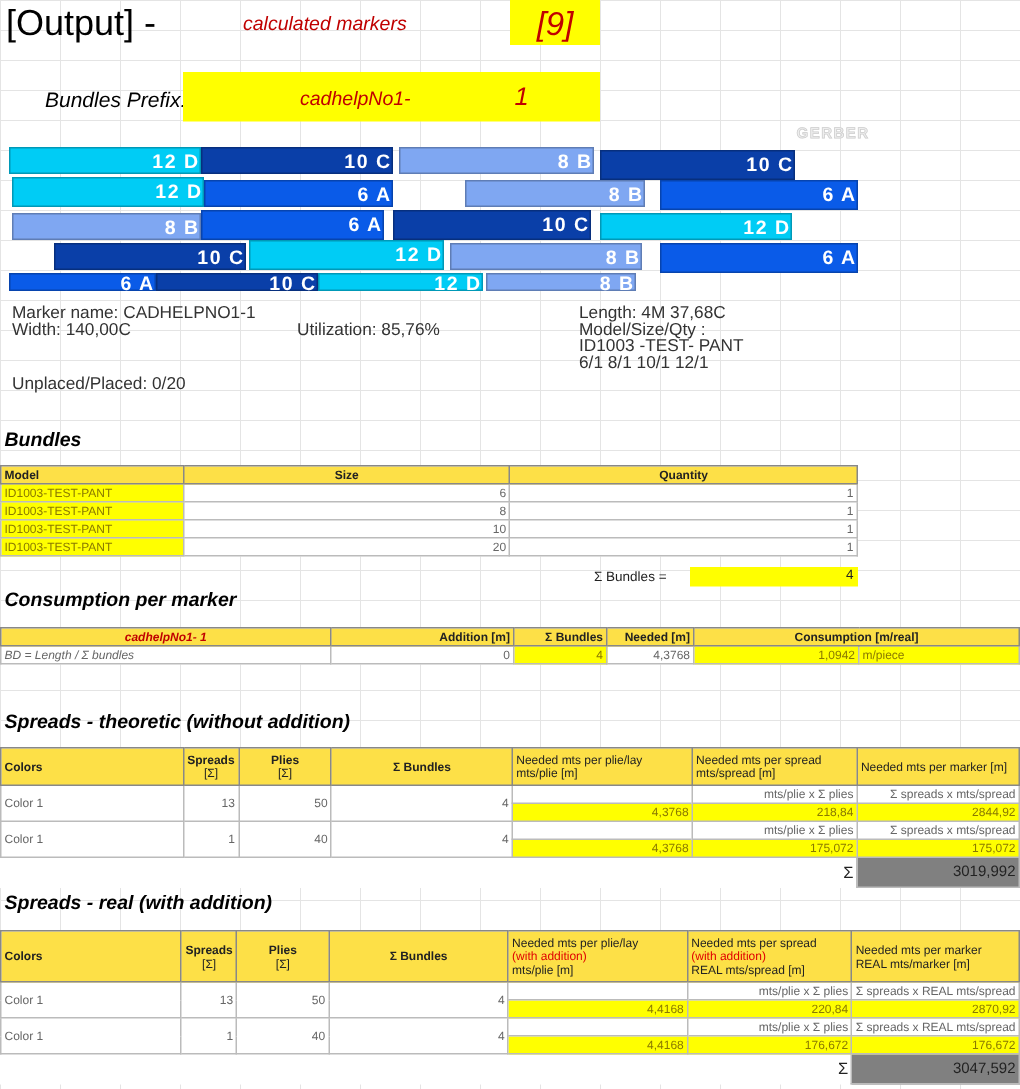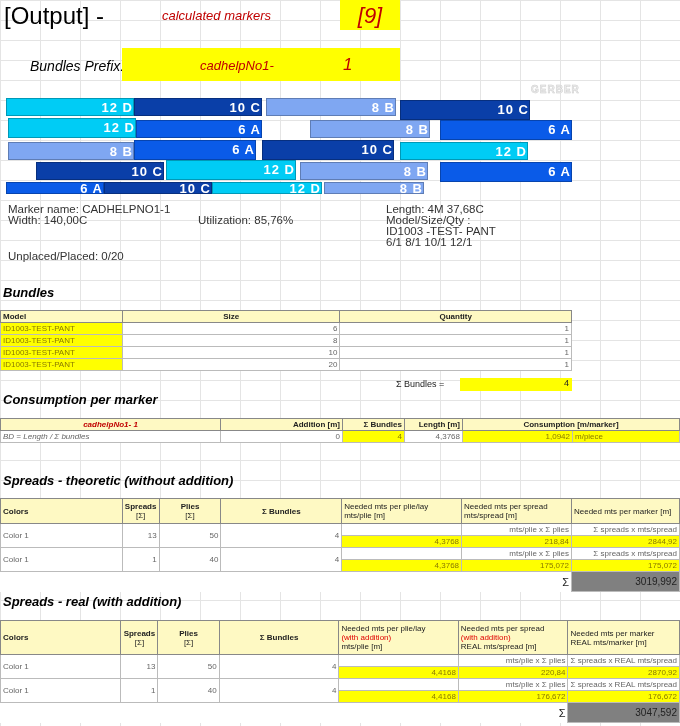--- a/index.html
+++ b/index.html
@@ -25,21 +25,21 @@
   .marker-box { left: 4px; top: 96px; width: 568px; height: 100px; }
   .piece { position: absolute; color: #fff; font-size: 13px; font-weight: bold; letter-spacing: 1px; text-align: right; border: 1px solid rgba(0,0,0,0.25); line-height: 18px; }
   .watermark { left: 500px; top: 84px; font-size: 10px; font-weight: bold; color: #eee; -webkit-text-stroke: 0.5px #ccc; letter-spacing: 1px; margin-left: 31px; }
 
   .info { font-size: 11.5px; color: #333; line-height: 12px; }
 
   .section-h { font-size: 13px; font-style: italic; font-weight: bold; color: #000; }
 
   table.xl { position: absolute; border-collapse: collapse; font-size: 8px; background: #fff; }
   table.xl td { border: 1px solid #bbb; padding: 0 2px; height: 12px; color: #666; white-space: nowrap; }
-  table.xl td.hdr { background: #fef9c3; color: #222; font-weight: bold; border-color: #888; }
+  table.xl td.hdr { background: #fde047; color: #222; font-weight: bold; border-color: #888; }
   .yel { background: #ffff00 !important; color: #8a7a00 !important; }
   .r { text-align: right; }
   .c { text-align: center; }
   .red { color: #c00000 !important; font-style: italic; margin-left: 48px; }
   .dark { background: #808080 !important; color: #222 !important; font-size: 10px !important; }
   .it { font-style: italic; }
   .hdr .sub { font-weight: normal; }
   .hdr .redn { color: #e00000; font-weight: normal; }
 </style>
 </head>
@@ -124,22 +124,22 @@
 <div class="abs" style="left:396px;top:379px;font-size:9px;color:#222">Σ Bundles =</div>
 <div class="abs" style="left:460px;top:378px;width:112px;height:13px;background:#ffff00;font-size:9px;text-align:right;padding-right:3px;color:#222">4</div>
 
 <div class="abs section-h" style="left:3px;top:392px">Consumption per marker</div>
 <table class="xl" style="left:0;top:418px;width:680px">
   <tbody>
       <tr>
     <td class="hdr c red" style="width:220px;color:#c00000">cadhelpNo1-  1</td>
     <td class="hdr r" style="width:122px">Addition [m]</td>
     <td class="hdr r" style="width:62px">Σ Bundles</td>
-    <td class="hdr r" style="width:58px">Length [m]</td>
-    <td class="hdr c" style="width:218px" colspan="2">Consumption [m/marker]</td>
+    <td class="hdr r" style="width:58px">Needed [m]</td>
+    <td class="hdr c" style="width:218px" colspan="2">Consumption [m/real]</td>
   </tr>
   <tr>
     <td class="it">BD = Length / Σ  bundles</td>
     <td class="r">0</td>
     <td class="r yel">4</td>
     <td class="r">4,3768</td>
     <td class="r yel" style="width:110px">1,0942</td>
     <td class="yel">m/piece</td>
   </tr>
 </tbody>

